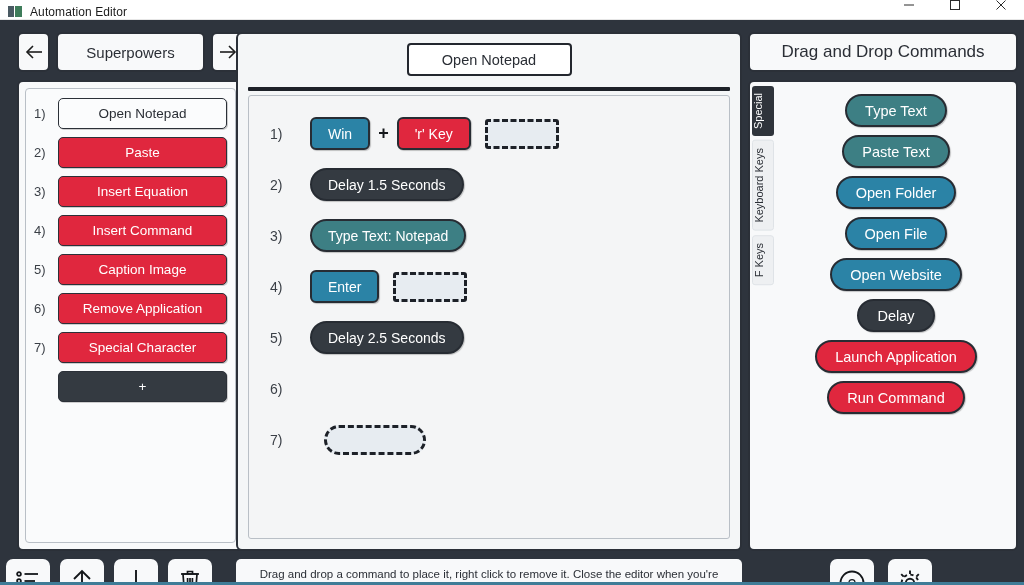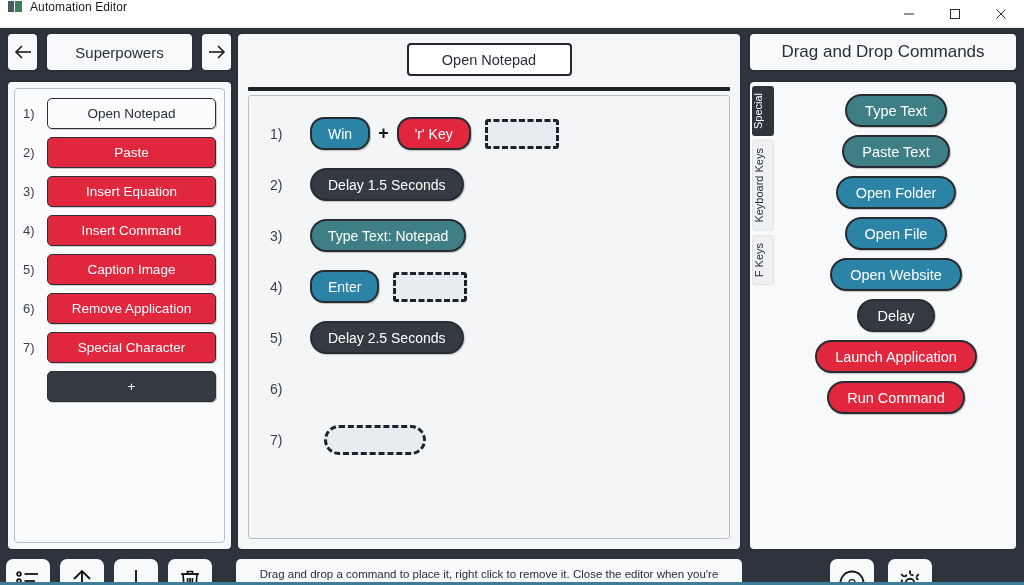--- a/index.html
+++ b/index.html
@@ -7,23 +7,23 @@
     width: 1024px; height: 585px;
     font-family: "Liberation Sans", sans-serif;
     overflow: hidden;
     background: #2e343d;
   }
 
   
   #app { position: relative; width: 1024px; height: 585px; background: #2e343d; }
 
   #titlebar {
-    position: absolute; left: 0; top: 0; width: 1024px; height: 28px;
+    position: absolute; left: 0; top: 0; width: 1024px; height: 20px;
     background: #ffffff;
-    display: flex; align-items: flex-start;
+    display: flex; align-items: flex-end;
     border-bottom: 1px solid #e6e6e6;
   }
   #titlebar .tb-icon {
     width: 14px; height: 14px; margin-left: 8px; margin-right: 8px;
     position: relative; flex: none;
   }
   #titlebar .tb-icon .sq1 {
     position: absolute; left: 0; top: 1px; width: 6px; height: 11px; background: #4a5a63;
   }
   #titlebar .tb-icon .sq2 {
@@ -43,21 +43,21 @@
   #body {
     position: absolute; left: 0; top: 28px; width: 1024px; height: 557px;
     background: #2e343d;
   }
   #bottom-rule {
     position: absolute; left: 0; bottom: 0; width: 1024px; height: 3px;
     background: #3f7c97;
   }
 
   
-  #left-col { position: absolute; left: 6px; top: 4px; width: 227px; height: 519px; }
+  #left-col { position: absolute; left: 17px; top: 4px; width: 227px; height: 519px; }
 
   #left-nav { position: absolute; left: 0; top: 0; width: 227px; height: 40px; display: flex; gap: 6px; }
   .nav-sq {
     width: 33px; height: 40px; background: #f8f9fa; border: 2px solid #2b3038; border-radius: 6px;
     display: flex; align-items: center; justify-content: center; color: #1c1c1c;
   }
   #left-nav .nav-title {
     flex: 1; height: 40px; background: #f8f9fa; border: 2px solid #2b3038; border-radius: 6px;
     display: flex; align-items: center; justify-content: center;
     font-size: 15px; color: #2b2f36;
@@ -117,21 +117,21 @@
     flex: 1; background: #f4f5f6; border: 1px solid #b9bfc6; border-radius: 3px;
     padding: 20px 0 0 0; overflow: hidden;
   }
   .cmd-row { display: flex; align-items: center; height: 35px; margin-bottom: 16px; padding-left: 21px; }
   .cmd-row .cnum { width: 40px; font-size: 14px; color: #3a3f46; flex: none; }
   .pill {
     display: inline-flex; align-items: center; justify-content: center;
     height: 33px; padding: 0 16px; font-size: 14px; color: #ffffff;
     border: 2px solid #272c33; box-shadow: 1px 1px 1px rgba(0,0,0,.22);
   }
-  .pill.key    { border-radius: 14px; text-align: right; }
+  .pill.key    { border-radius: 6px; text-align: right; }
   .pill.round  { border-radius: 17px; }
   .pill.blue   { background: #2b83a6; }
   .pill.red    { background: #e0273e; }
   .pill.dark   { background: #343a41; }
   .pill.teal   { background: #3d7f84; }
   .plus-sign { font-size: 18px; color: #15181c; margin: 0 8px; font-weight: 600; }
   .ph {
     background: #e7ecf1; border: 3px dashed #1d2128; height: 30px; margin-left: 14px;
   }
   .ph.key   { width: 74px; border-radius: 3px; }

